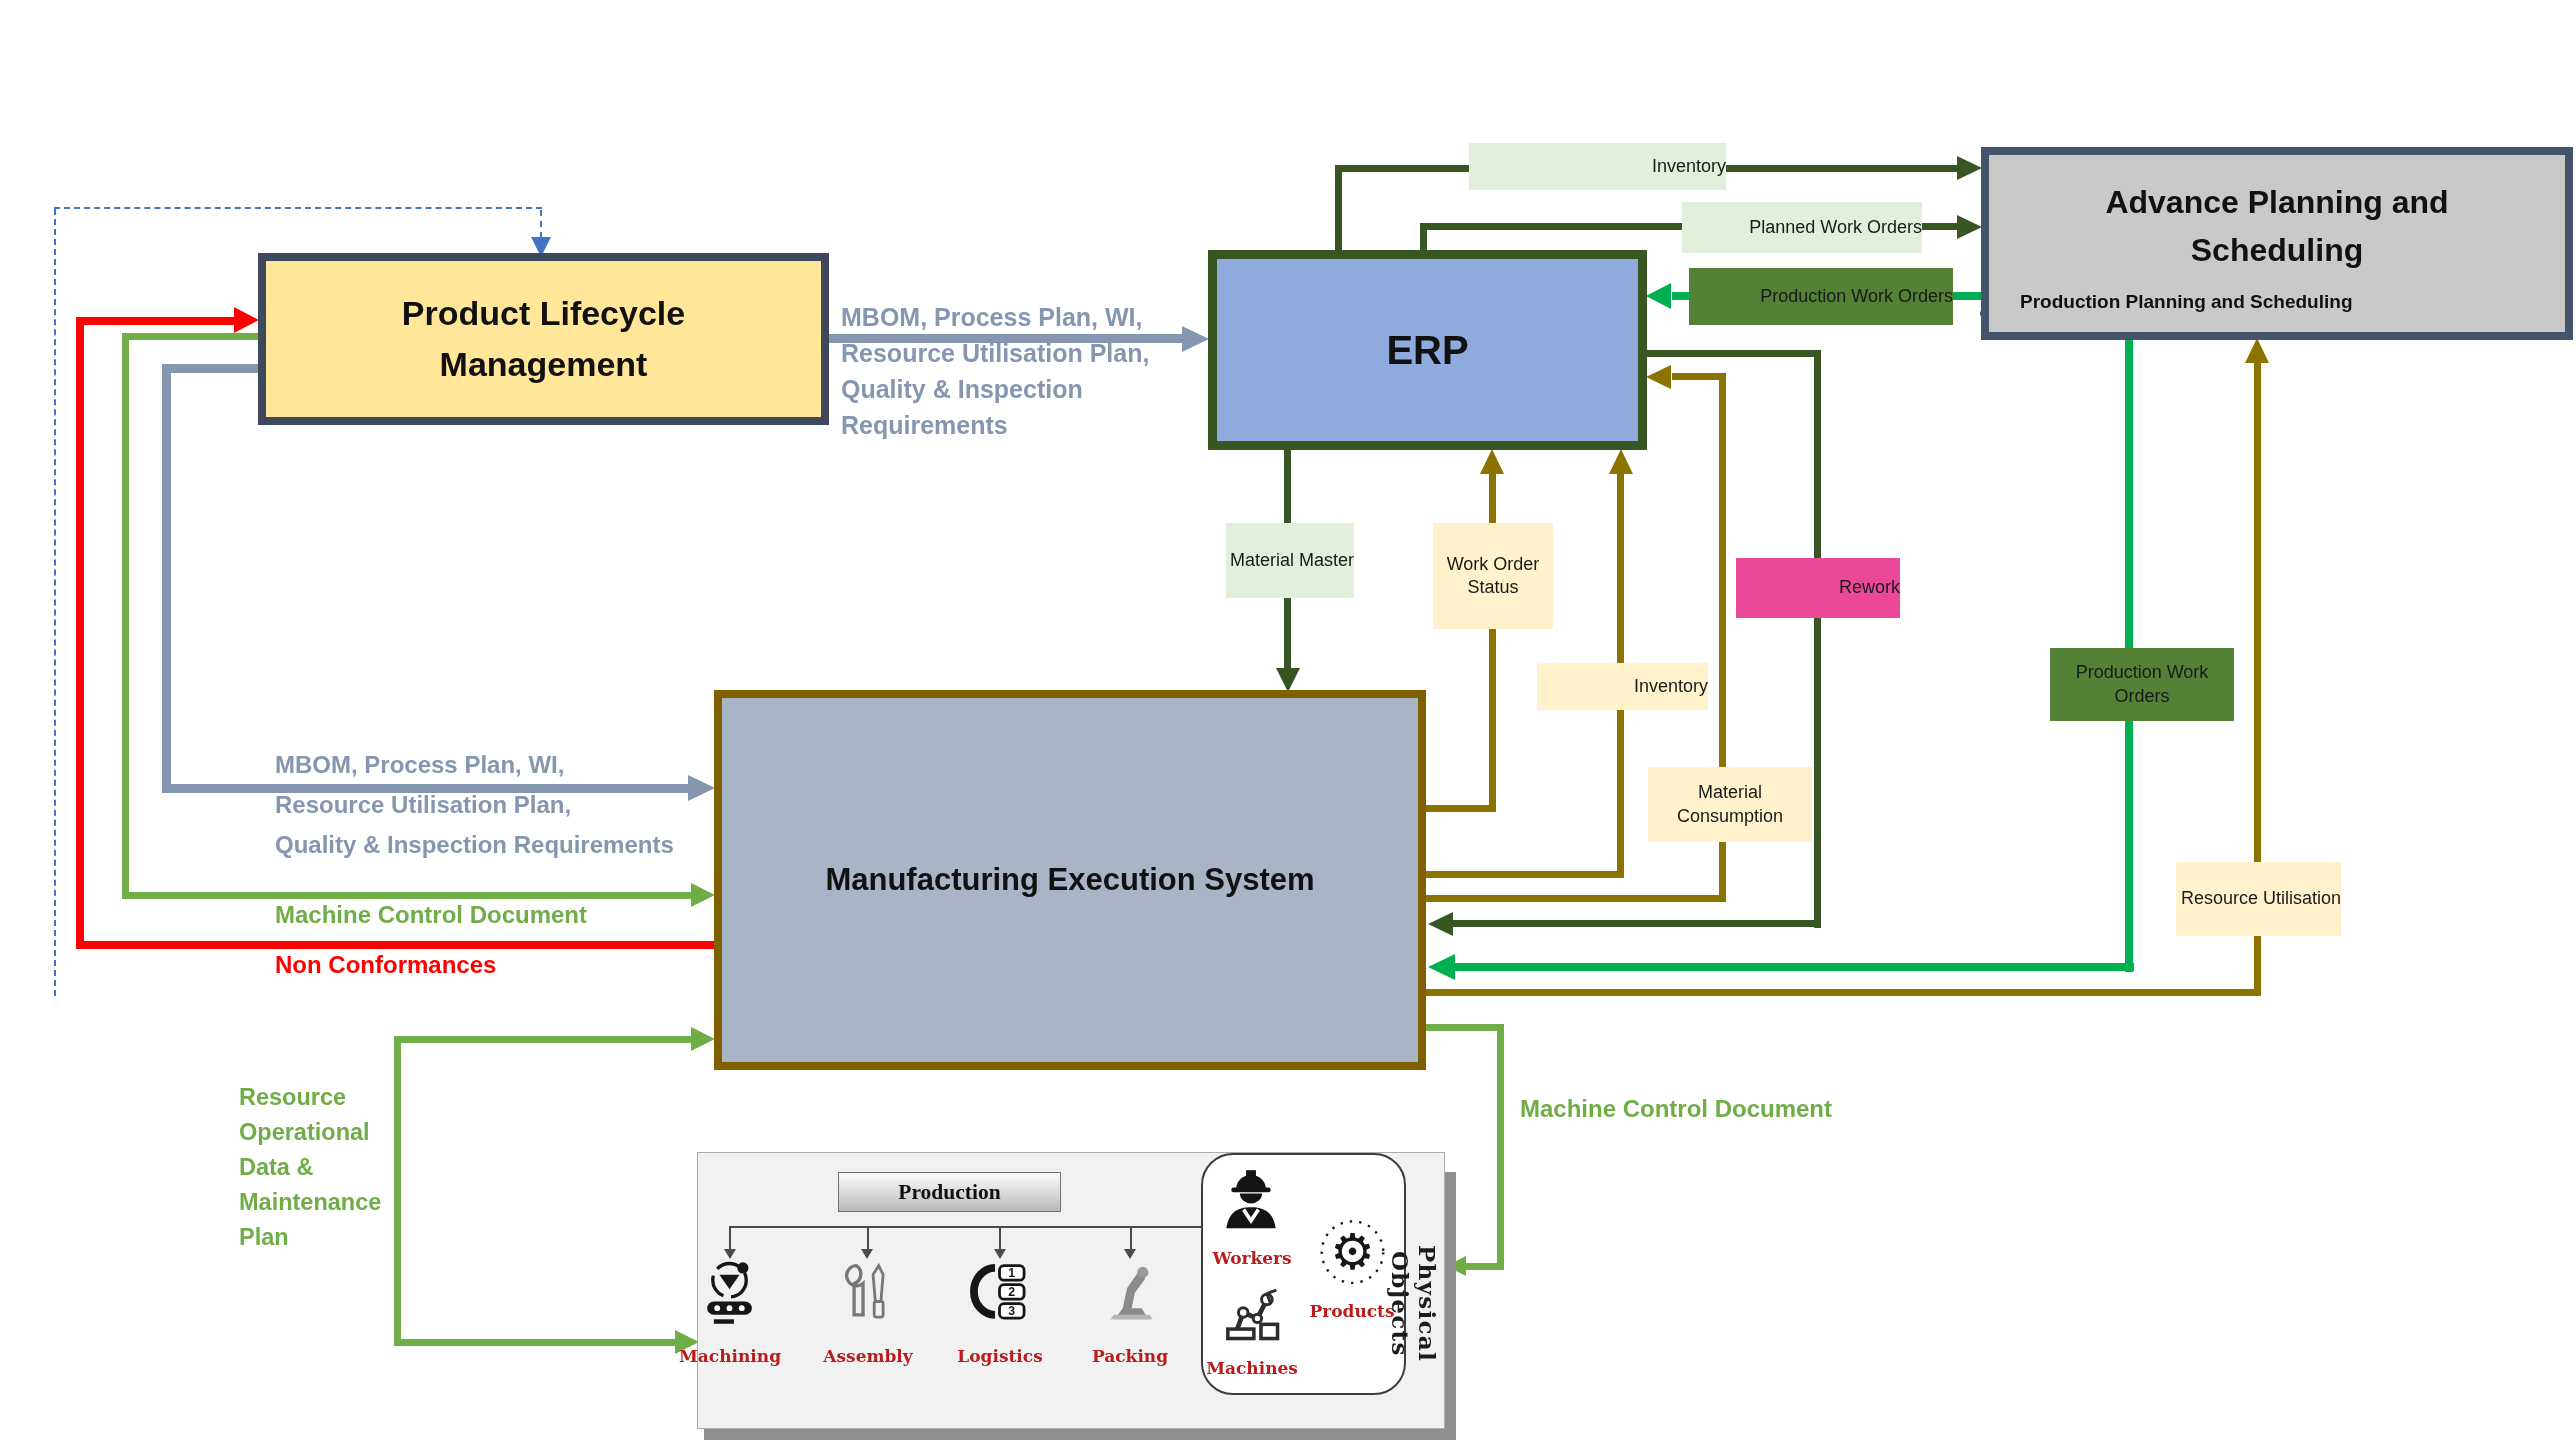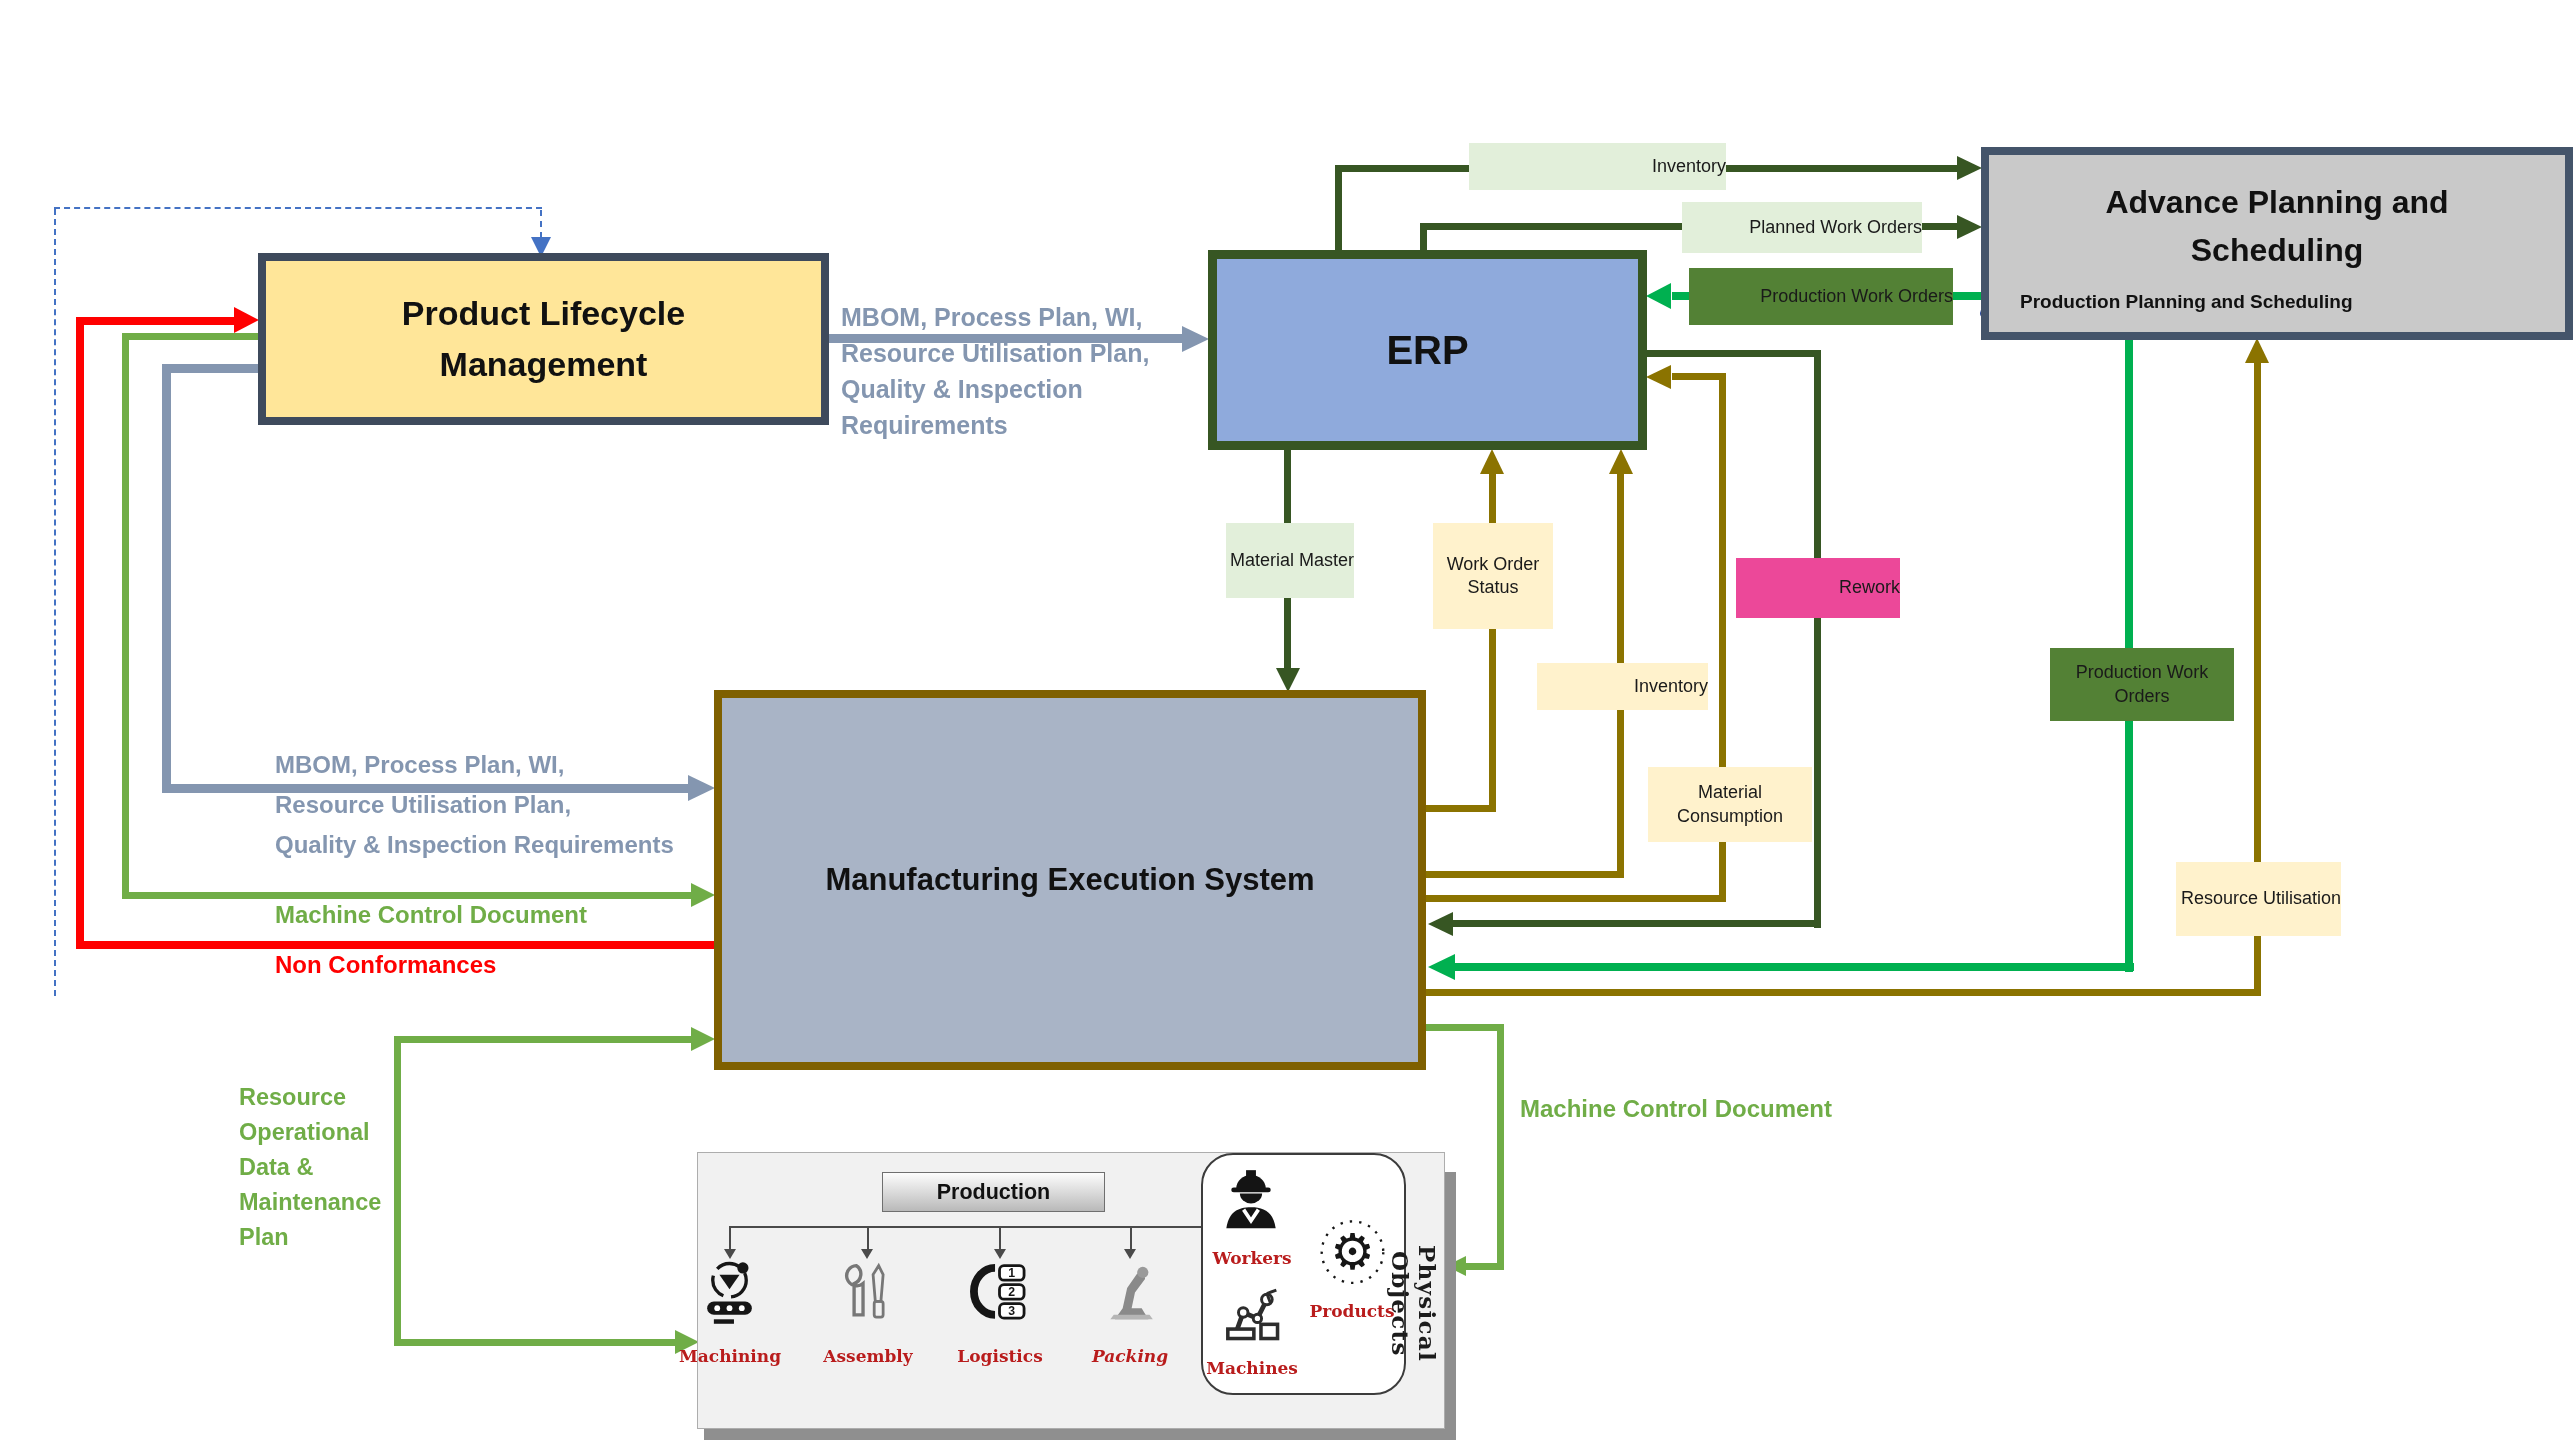--- a/index.html
+++ b/index.html
@@ -5,21 +5,21 @@
   html,body{margin:0;padding:0;background:#fff;}
   .stage{position:relative;width:2576px;height:1453px;background:#ffffff;overflow:hidden;
          font-family:"Liberation Sans",sans-serif;}
   .l{position:absolute;}
   .ar{position:absolute;width:0;height:0;border-style:solid;}
   .node{position:absolute;box-sizing:border-box;display:flex;align-items:center;justify-content:center;
         text-align:center;color:#111;font-weight:800;}
   .tag{position:absolute;box-sizing:border-box;display:flex;align-items:center;justify-content:flex-end;
        text-align:center;color:#1a1a1a;font-size:18px;line-height:1.28;}
   .lbl{position:absolute;font-weight:700;white-space:pre-line;}
-  .serif{font-family:Liberation Sans, sans-serif;margin-left:44px;}
+  .serif{font-family:Liberation Serif, serif;}
   .icon{position:absolute;}
   .iconlbl{position:absolute;text-align:center;font-weight:700;color:#b91c1c;
            font-family:"DejaVu Serif","Liberation Serif",serif;}
 </style>
 </head>
 <body>
 
 <div class="stage">
 
   <div class="l" style="left:54px;top:209px;width:0;height:787px;border-left:2.7px dashed #4472C4;"></div>
@@ -213,21 +213,21 @@
     <svg width="67" height="67" viewBox="0 0 60 60">
       <path d="M16 54 h30 l-6 -10 h-9 l3 -14 9 -12 a5 5 0 0 0 -7 -5 l-9 13 -4 18 z" fill="#8a8a8a"></path>
       <circle cx="41" cy="12" r="5" fill="#9a9a9a"></circle>
       <path d="M12 54 h38 l-3 -4 h-32 z" fill="#b5b5b5"></path>
     </svg>
   </div>
 
   <div class="iconlbl" style="left:676px;top:1346px;width:108px;font-size:17px;">Machining</div>
   <div class="iconlbl" style="left:814px;top:1346px;width:108px;font-size:17px;">Assembly</div>
   <div class="iconlbl" style="left:946px;top:1346px;width:108px;font-size:17px;">Logistics</div>
-  <div class="iconlbl" style="left:1076px;top:1346px;width:108px;font-size:17px;font-style:italic;">Packing</div>
+  <div class="iconlbl" style="left:1076px;top:1346px;width:108px;font-size:17px;">Packing</div>
 
   <div class="l" style="left:1201px;top:1153px;width:205px;height:242px;background:#ffffff;border:2px solid #3c3c3c;border-radius:32px;box-sizing:border-box;"></div>
 
   <div class="icon" style="left:1214px;top:1164px;">
     <svg width="74" height="74" viewBox="0 0 60 60">
       <path d="M18 20 a12 11 0 0 1 24 0 z" fill="#141414"></path>
       <rect x="26" y="5" width="8" height="6" fill="#141414"></rect>
       <rect x="14" y="19" width="32" height="4" rx="2" fill="#141414"></rect>
       <path d="M21 24 h18 a9 8 0 0 1 -18 0 z" fill="#141414"></path>
       <path d="M10 52 c2 -13 9 -17 20 -17 s18 4 20 17 z" fill="#141414"></path>

